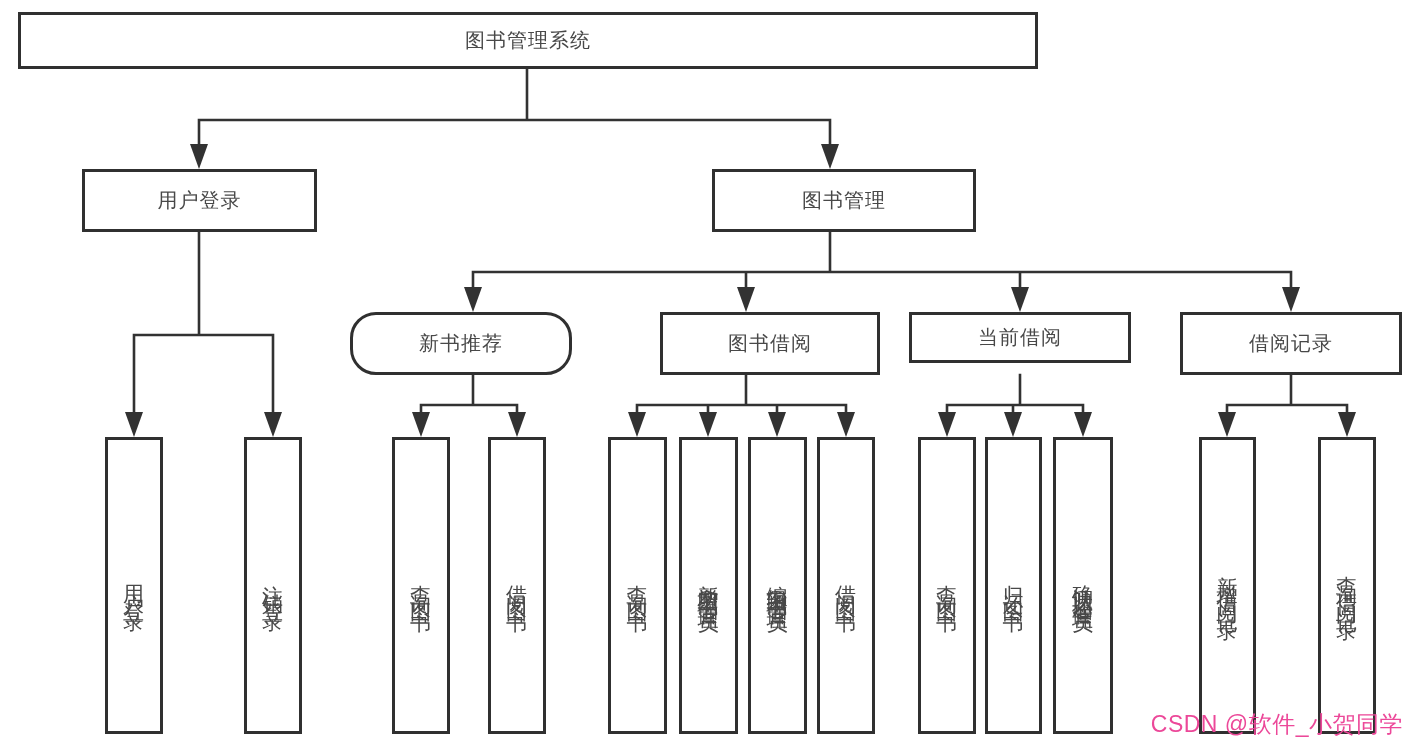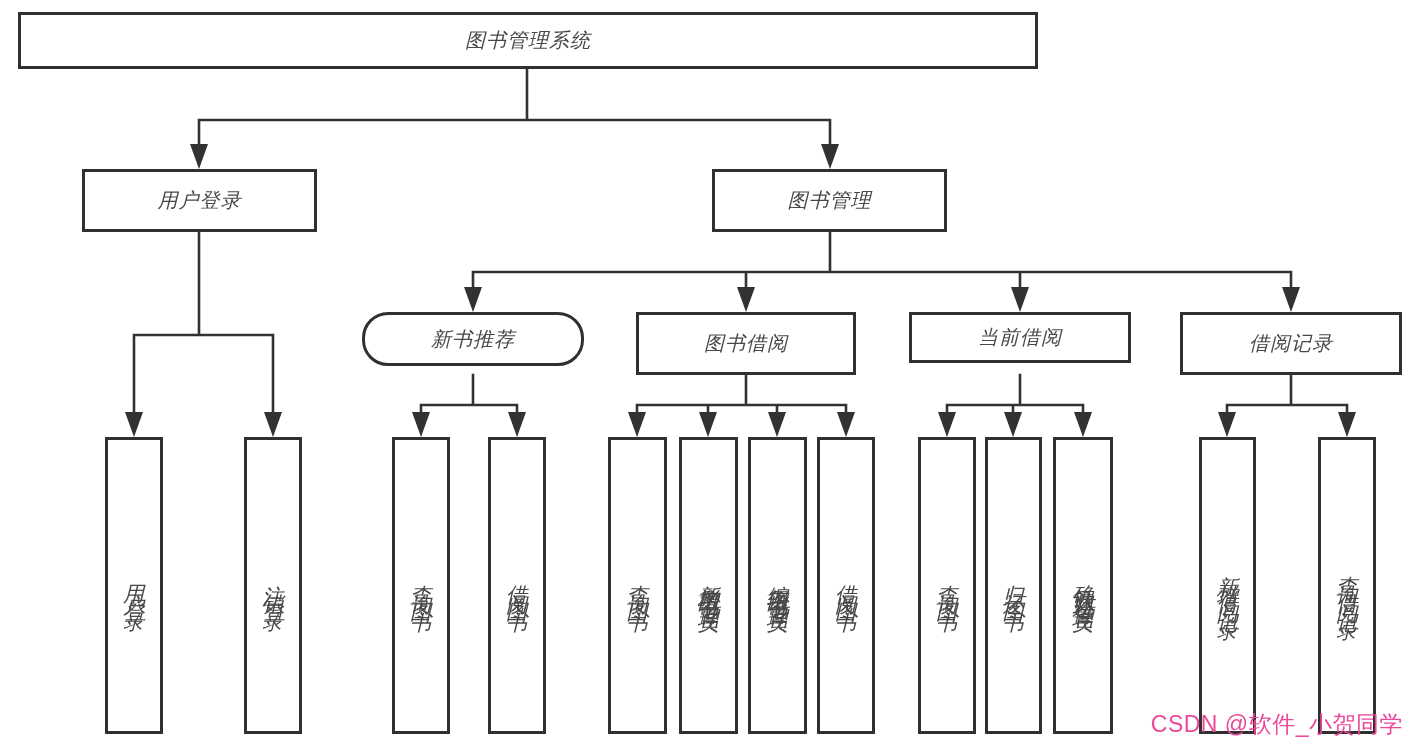--- a/index.html
+++ b/index.html
@@ -26,21 +26,20 @@
   .wires polygon { fill: #323232; }
   .node {
     position: absolute;
     box-sizing: border-box;
     border: 3px solid #303030;
     background: #ffffff;
     display: flex;
     align-items: center;
     justify-content: center;
     color: #484848;
-    font-style: italic;
   }
   .h-node { font-size: 20px; letter-spacing: 1px; }
   .leaf { top: 437px; height: 297px; }
   .leaf .vtxt {
     writing-mode: vertical-rl;
     text-orientation: mixed;
     font-size: 21px;
     letter-spacing: 9px;
     line-height: 1;
     color: #484848;
@@ -94,24 +93,24 @@
     <polygon points="1074,412 1092,412 1083,437"></polygon>
 
     <path d="M1291,375 V405 M1227,405 H1347 M1227,405 V414 M1347,405 V414"></path>
     <polygon points="1218,412 1236,412 1227,437"></polygon>
     <polygon points="1338,412 1356,412 1347,437"></polygon>
   </svg>
 
   <div class="node h-node" style="left:18px; top:12px; width:1020px; height:57px;">图书管理系统</div>
 
   <div class="node h-node" style="left:82px; top:169px; width:235px; height:63px;">用户登录</div>
-  <div class="node h-node" style="left:712px; top:169px; width:235px; height:63px;">图书管理</div>
+  <div class="node h-node" style="left:712px; top:169px; width:264px; height:63px;">图书管理</div>
 
-  <div class="node h-node" style="left:362px; top:312px; width:222px; height:54px;border-radius:26px;">新书推荐</div>
-  <div class="node h-node" style="left:636px; top:312px; width:220px; height:63px;">图书借阅</div>
+  <div class="node h-node" style="left:350px; top:312px; width:222px; height:63px;border-radius:26px;">新书推荐</div>
+  <div class="node h-node" style="left:660px; top:312px; width:220px; height:63px;">图书借阅</div>
   <div class="node h-node" style="left:909px; top:312px; width:222px; height:51px;">当前借阅</div>
   <div class="node h-node" style="left:1180px; top:312px; width:222px; height:63px;">借阅记录</div>
 
   <div class="node leaf" style="left:105px; width:58px;">
     <span class="vtxt">用户登录</span>
   </div>
   <div class="node leaf" style="left:244px; width:58px;">
     <span class="vtxt">注销登录</span>
   </div>
 

